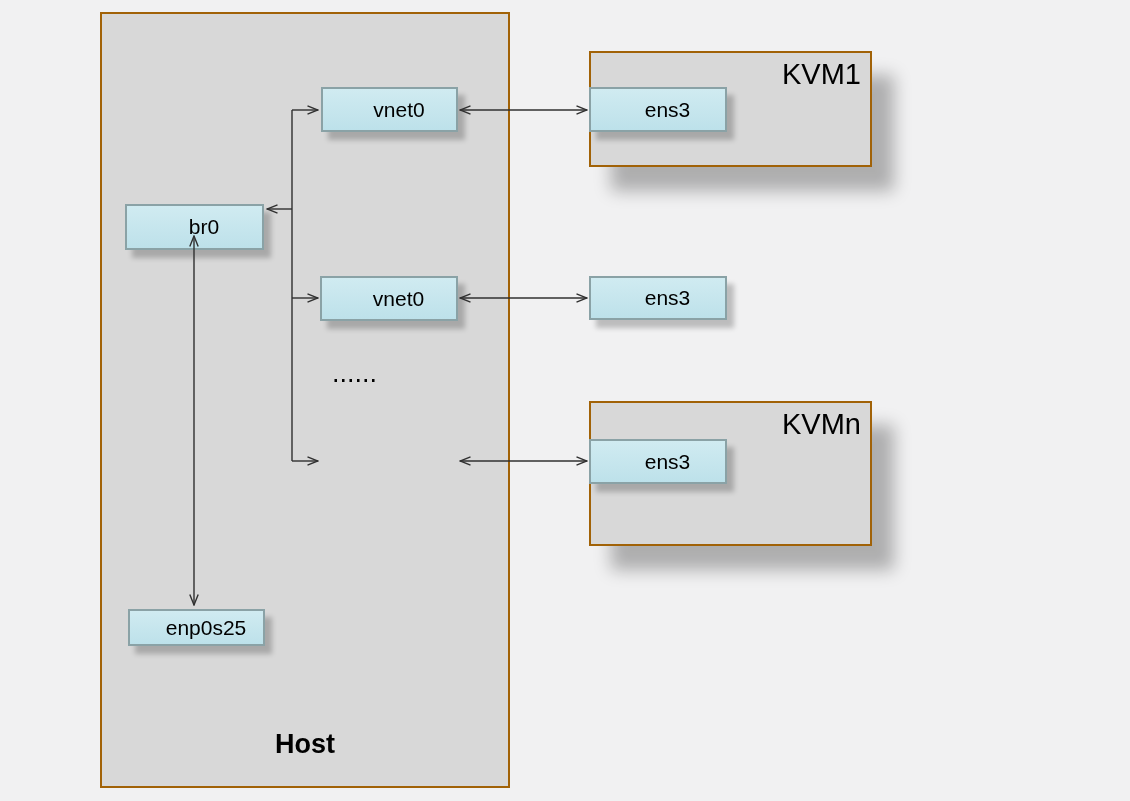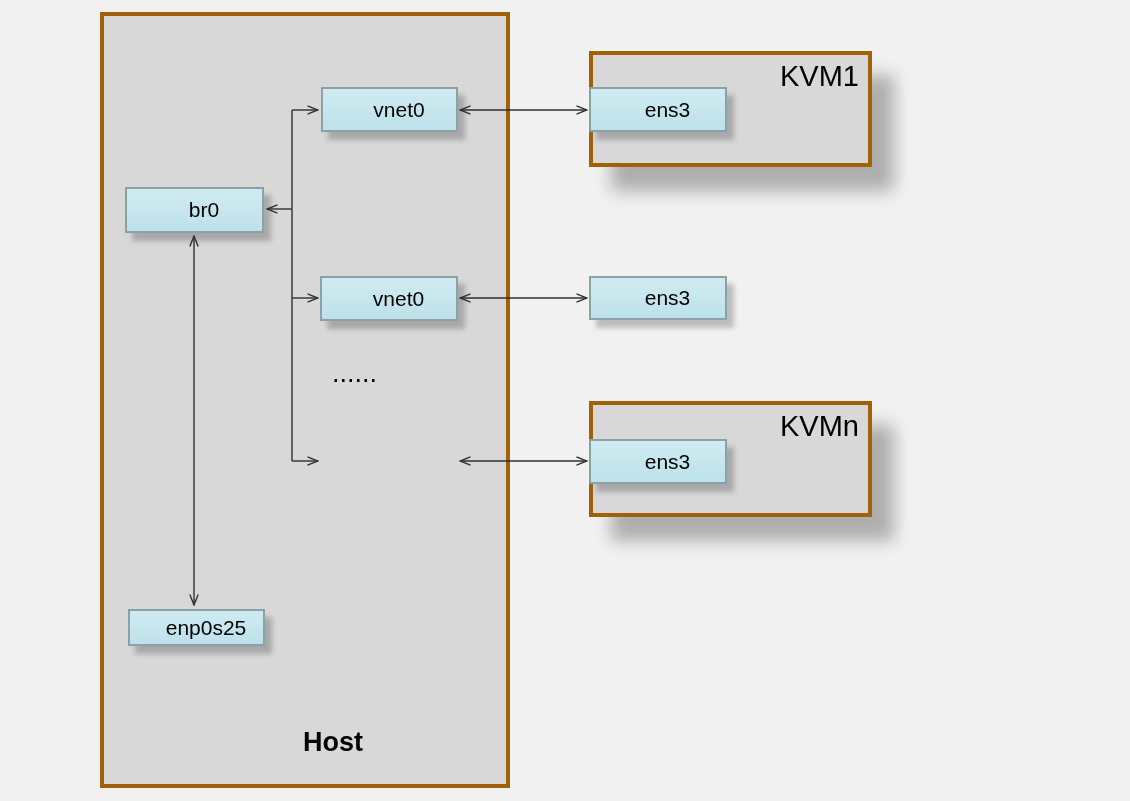--- a/index.html
+++ b/index.html
@@ -12,61 +12,60 @@
     position:relative;
     width:1130px;
     height:801px;
     background:#f1f1f2;
     overflow:hidden;
   }
   .container-box{
     position:absolute;
     box-sizing:border-box;
     background:#d8d8d8;
-    border:4px solid #a16207;
+    border:2px solid #a16207;
   }
   .host{
     left:100px; top:12px; width:410px; height:776px;
   }
   .host-label{
     position:absolute;
     left:0; bottom:26px; width:100%;
     text-align:center;
     font-size:27px;
     font-weight:bold;
-    margin-left:28px;
   }
   .vm{
     left:589px; width:283px;
     box-shadow:22px 24px 16px rgba(0,0,0,0.28);
   }
   #vm1{top:51px; height:116px;}
   #vm2{top:240px; height:117px;}
-  #vm3{top:401px; height:116px;padding-left:44px;}
+  #vm3{top:401px; height:145px;padding-left:44px;}
   .vm-label{
     position:absolute;
     top:3px; right:9px;
     font-size:29px;
     line-height:1.3;
   }
   .node{
     position:absolute;
     box-sizing:border-box;
     background:linear-gradient(#d0ebf1,#bde1ea);
     border:2px solid #8aa2a6;
     display:flex;
     align-items:center;
     justify-content:center;
     font-size:21px;
     box-shadow:7px 8px 5px rgba(0,0,0,0.22);
     z-index:2;
     padding-left:19px;
   }
   #n-vnet1{left:321px; top:87px;  width:137px; height:45px;}
-  #n-br0  {left:125px; top:187px; width:139px; height:46px;text-align:right;}
+  #n-br0  {left:125px; top:204px; width:139px; height:46px;text-align:right;}
   #n-vnet2{left:320px; top:276px; width:138px; height:45px;}
   #n-vnetn{left:321px; top:439px; width:137px; height:45px;}
   #n-enp  {left:128px; top:609px; width:137px; height:37px;}
   #n-ens1 {left:589px; top:87px;  width:138px; height:45px;}
   #n-ens2 {left:589px; top:276px; width:138px; height:44px;}
   #n-ens3 {left:589px; top:439px; width:138px; height:45px;}
   .dots{
     position:absolute;
     left:332px; top:360px;
     font-size:27px;

